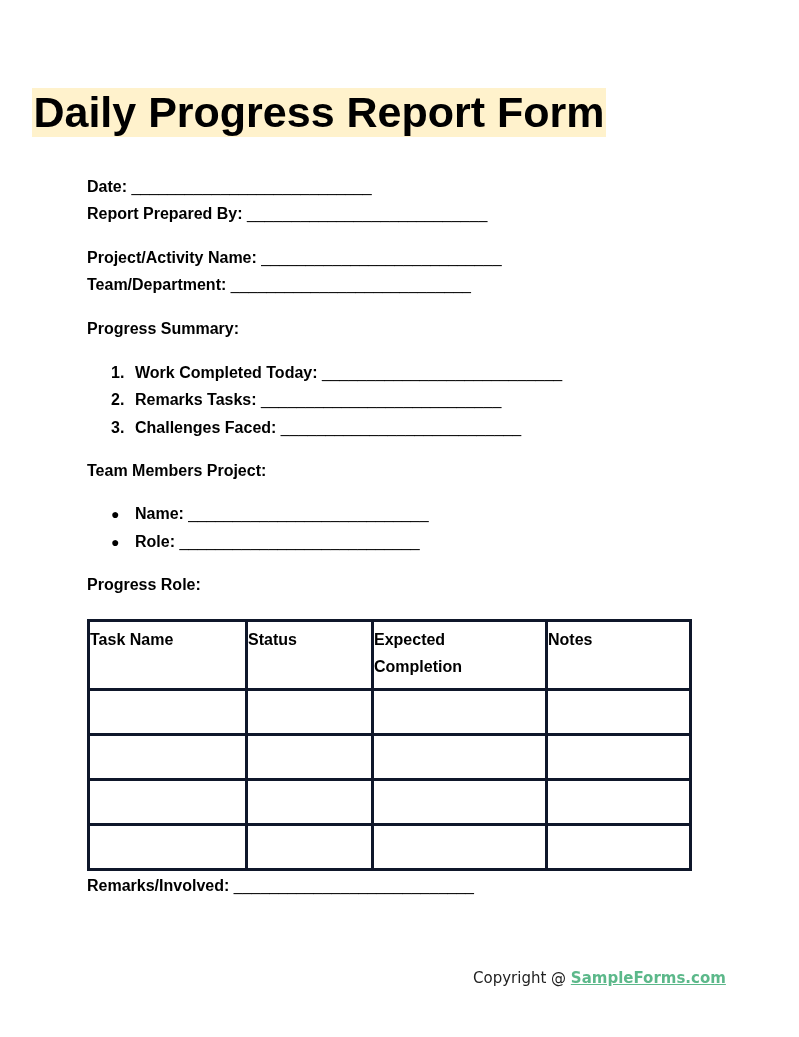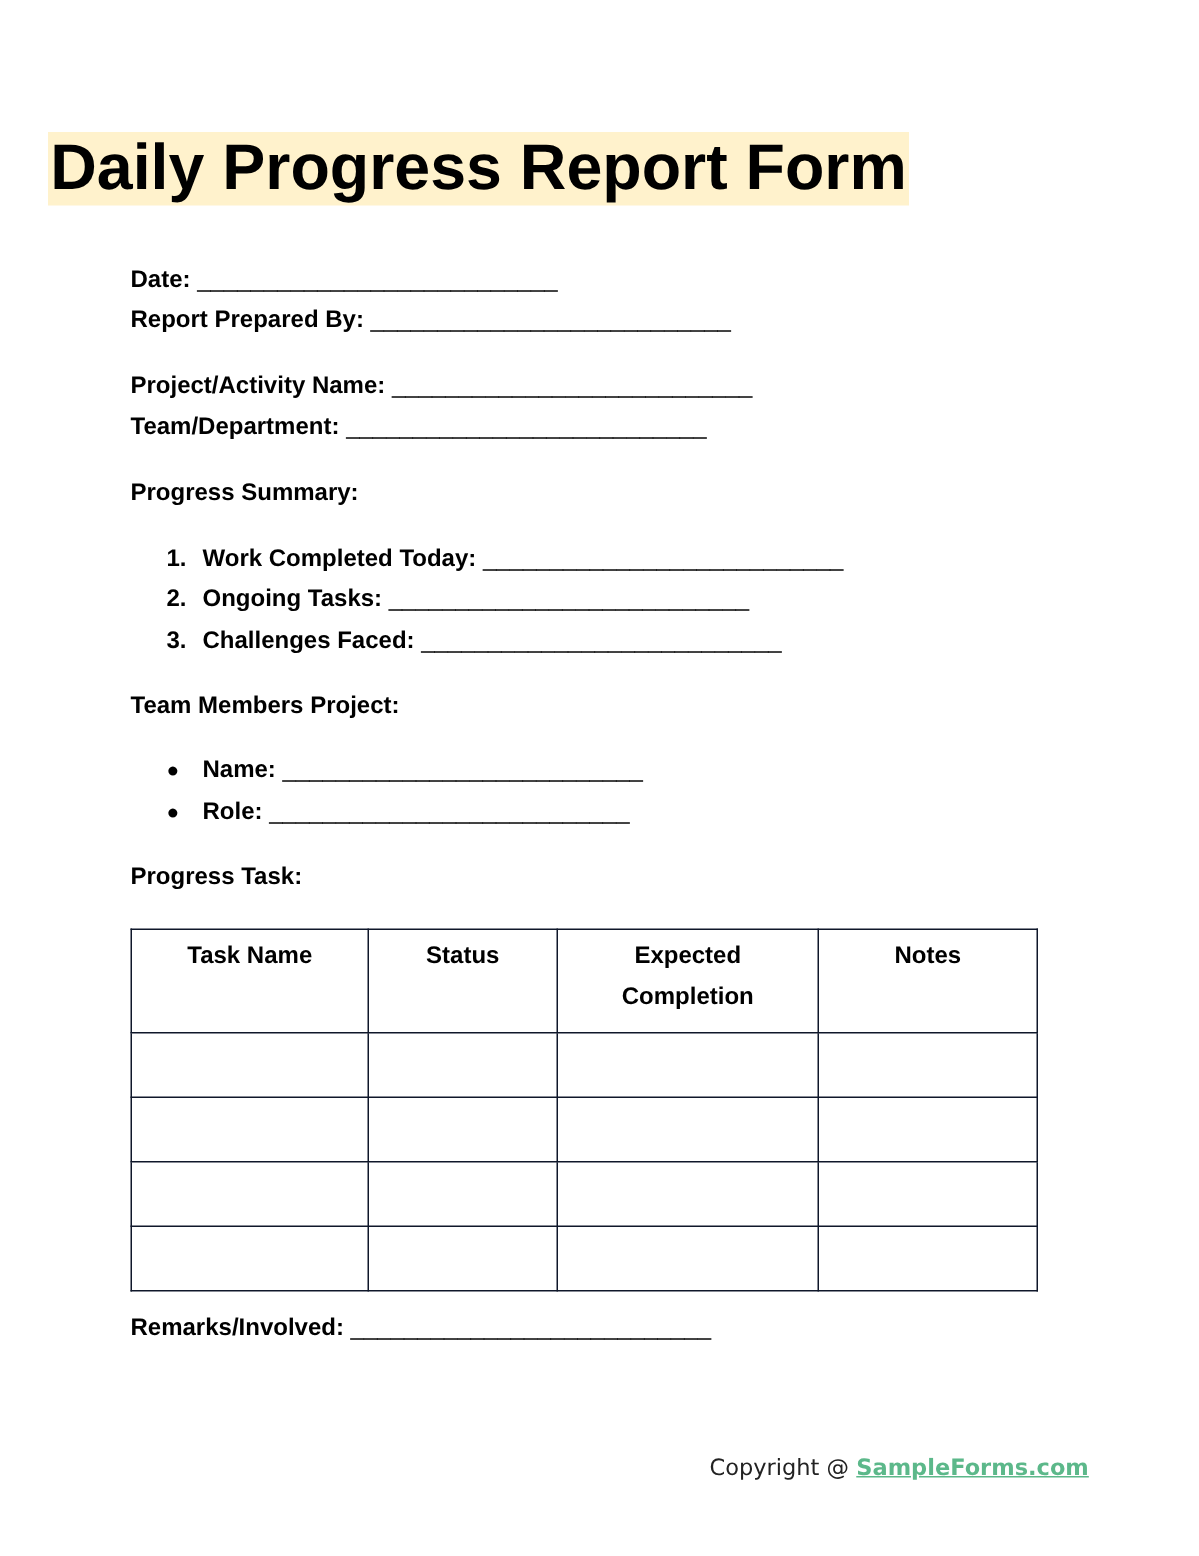--- a/index.html
+++ b/index.html
@@ -4,46 +4,46 @@
 <style>
   html, body { margin:0; padding:0; background:#fff; }
   body { width:799px; height:1037px; position:relative; font-family:"Liberation Sans", sans-serif; color:#000; overflow:hidden; }
   .title-wrap { position:absolute; top:88px; left:0; width:638px; text-align:center; }
   .title { display:inline-block; background:#fff2cc; font-weight:bold; font-size:43px; line-height:49px; padding:0 1px; }
   .line { position:absolute; left:87px; font-weight:bold; font-size:16px; white-space:nowrap; }
   .blank { font-weight:normal; }
   .num { display:inline-block; width:24px; }
   .bul { display:inline-block; width:24px; font-size:14px; }
   table { position:absolute; left:87px; top:619px; border-collapse:collapse; width:605px; }
-  td, th { border:1px solid #0f172a; padding:0; font-size:16px; font-weight:bold; text-align:center; vertical-align:top; }
+  td, th { border:3px solid #0f172a; padding:0; font-size:16px; font-weight:bold; text-align:left; vertical-align:top; }
   th { height:69px; line-height:27px; padding-top:4px; box-sizing:border-box; }
   td { height:42px; }
   .footer { position:absolute; top:969px; left:473px; font-size:15px; font-family:"DejaVu Sans", sans-serif; color:#222; white-space:nowrap; }
   .footer a { color:#5cb88a; font-weight:bold; text-decoration:underline;margin-top:25px; }
 </style>
 </head>
 <body>
 
 <div class="title-wrap"><span class="title">Daily Progress Report Form</span></div>
 
 <div class="line" style="top:178px"><span>Date:</span> <span class="blank">___________________________</span></div>
 <div class="line" style="top:205px"><span>Report Prepared By:</span> <span class="blank">___________________________</span></div>
 <div class="line" style="top:249px"><span>Project/Activity Name:</span> <span class="blank">___________________________</span></div>
 <div class="line" style="top:276px"><span>Team/Department:</span> <span class="blank">___________________________</span></div>
 
 <div class="line" style="top:320px">Progress Summary:</div>
 <div class="line" style="top:364px;left:111px"><span class="num">1.</span><span>Work Completed Today:</span> <span class="blank">___________________________</span></div>
-<div class="line" style="top:391px;left:111px"><span class="num">2.</span><span>Ongoing Tasks:</span> <span class="blank">___________________________</span></div>
+<div class="line" style="top:391px;left:111px"><span class="num">2.</span><span>Remarks Tasks:</span> <span class="blank">___________________________</span></div>
 <div class="line" style="top:419px;left:111px"><span class="num">3.</span><span>Challenges Faced:</span> <span class="blank">___________________________</span></div>
 
 <div class="line" style="top:462px">Team Members Project:</div>
 <div class="line" style="top:505px;left:111px"><span class="bul">●</span><span>Name:</span> <span class="blank">___________________________</span></div>
 <div class="line" style="top:533px;left:111px"><span class="bul">●</span><span>Role:</span> <span class="blank">___________________________</span></div>
 
-<div class="line" style="top:576px">Progress Task:</div>
+<div class="line" style="top:576px">Progress Role:</div>
 
 <table>
   <tbody>
       <tr>
     <th style="width:158px">Task Name</th>
     <th style="width:126px">Status</th>
     <th style="width:174px"><span style="display:inline-block;width:100px">Expected Completion</span></th>
     <th>Notes</th>
   </tr>
   <tr>

